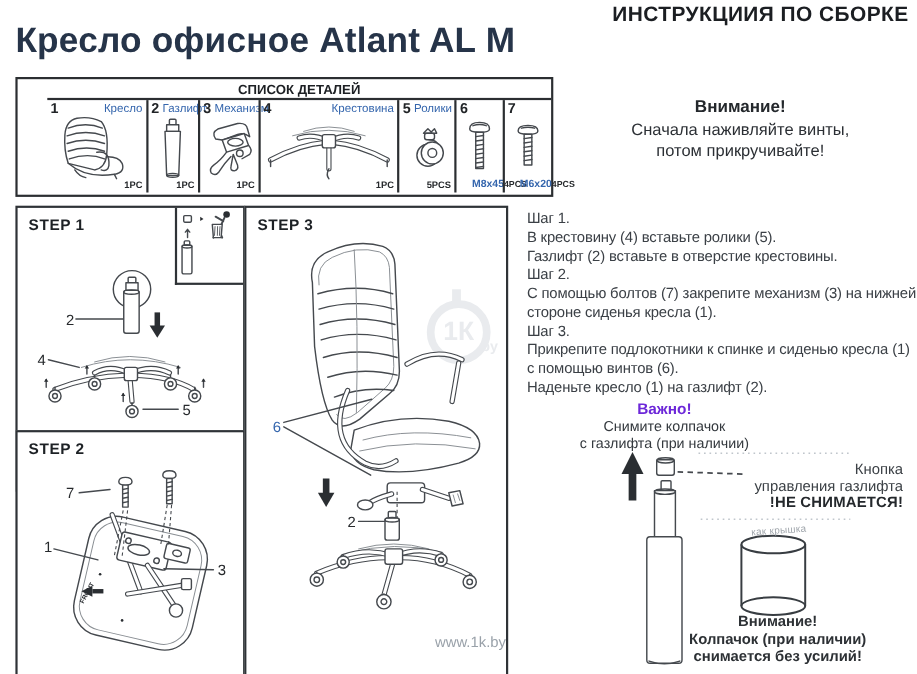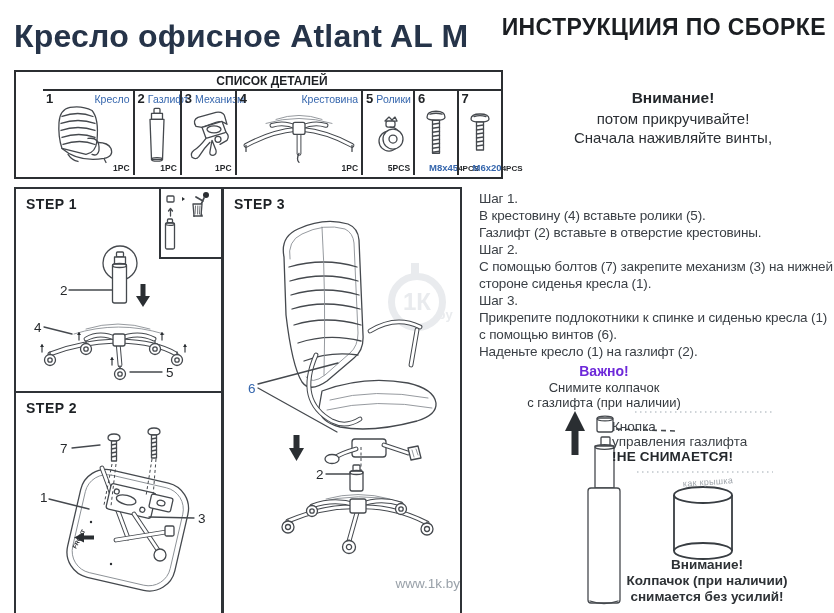--- a/index.html
+++ b/index.html
@@ -1,21 +1,21 @@
 <!DOCTYPE html>
 <html><head>
 <meta charset="utf-8">
 <style>
   html,body{margin:0;padding:0;background:#fff;}
   #page{position:relative;width:834px;height:613px;background:#fff;overflow:hidden;
         font-family:"Liberation Sans","DejaVu Sans",sans-serif;color:#3d4348;}
 
   .product-title{position:absolute;left:14px;top:18px;font-size:32px;font-weight:bold;
                  color:#263449;letter-spacing:.2px;}
-  .instruction-title{position:absolute;right:8px;top:14px;font-size:23px;font-weight:bold;
+  .instruction-title{position:absolute;right:8px;top:3px;font-size:19px;font-weight:bold;
                  color:#1b1e22;letter-spacing:.4px;}
 
   
   .parts-table{position:absolute;left:14px;top:70px;width:489px;height:109px;
                border:2px solid #2b2e31;box-sizing:border-box;background:#fff;padding-left:27px;}
   .pt-header{height:19px;line-height:19px;text-align:center;font-size:12px;font-weight:bold;
              color:#1d2024;border-bottom:2px solid #2b2e31;box-sizing:border-box;}
   .pt-row{display:flex;height:84px;}
   .pt-cell{position:relative;box-sizing:border-box;height:100%;}
   .pt-cell + .pt-cell{border-left:2px solid #2b2e31;}
@@ -68,21 +68,21 @@
 
   
   .attn-top{position:absolute;left:545px;top:88px;width:256px;text-align:center;
             font-size:15px;line-height:19px;color:#2b2f34;}
   .attn-top .t{font-size:15.5px;font-weight:bold;color:#24282c;margin-bottom:2px;}
   .instructions{position:absolute;left:479px;top:190px;width:352px;font-size:13.5px;
                 line-height:17px;color:#3b4046;letter-spacing:-0.15px;white-space:nowrap;}
   .important{position:absolute;left:516px;top:364px;width:176px;text-align:center;
              font-size:13px;line-height:15.5px;color:#34393e;}
   .important .t{font-size:14px;font-weight:bold;color:#6d28d9;}
-  .knob-note{position:absolute;left:612px;top:419px;width:166px;text-align:left;
+  .knob-note{position:absolute;left:655px;top:419px;width:166px;text-align:right;
              font-size:13.5px;line-height:15px;color:#3c4146;}
   .knob-note .b{font-weight:bold;color:#24282c;letter-spacing:.2px;}
   .cap-caption{position:absolute;left:662px;top:477px;width:92px;text-align:center;
                font-size:9px;color:#a0a6ac;transform:rotate(-4deg);letter-spacing:.3px;}
   .cap-note{position:absolute;left:612px;top:557px;width:190px;text-align:center;
             font-size:13.5px;line-height:16px;font-weight:bold;color:#2d3135;}
   .gl-diagram{position:absolute;left:550px;top:403px;}
 </style>
 </head>
 <body>
@@ -457,22 +457,22 @@
       <path class="sk" stroke-width="1" d="M34,181 L114,160 M34,185 L113,229"></path>
       <line x1="102" y1="271" x2="126" y2="271" class="sk" stroke-width="1"></line>
       <text x="24" y="190" class="lbl-blue">6</text>
       <text x="92" y="276" class="lbl">2</text>
     </svg>
     <div class="wm-url">www.1k.by</div>
   </div>
 
   <div class="attn-top">
     <div class="t">Внимание!</div>
+    <div>Сначала наживляйте винты,</div>
     <div>потом прикручивайте!</div>
-    <div>Сначала наживляйте винты,</div>
   </div>
 
   <div class="instructions">
     <div>Шаг 1.</div>
     <div>В крестовину (4) вставьте ролики (5).</div>
     <div>Газлифт (2) вставьте в отверстие крестовины.</div>
     <div>Шаг 2.</div>
     <div>С помощью болтов (7) закрепите механизм (3) на нижней</div>
     <div>стороне сиденья кресла (1).</div>
     <div>Шаг 3.</div>

